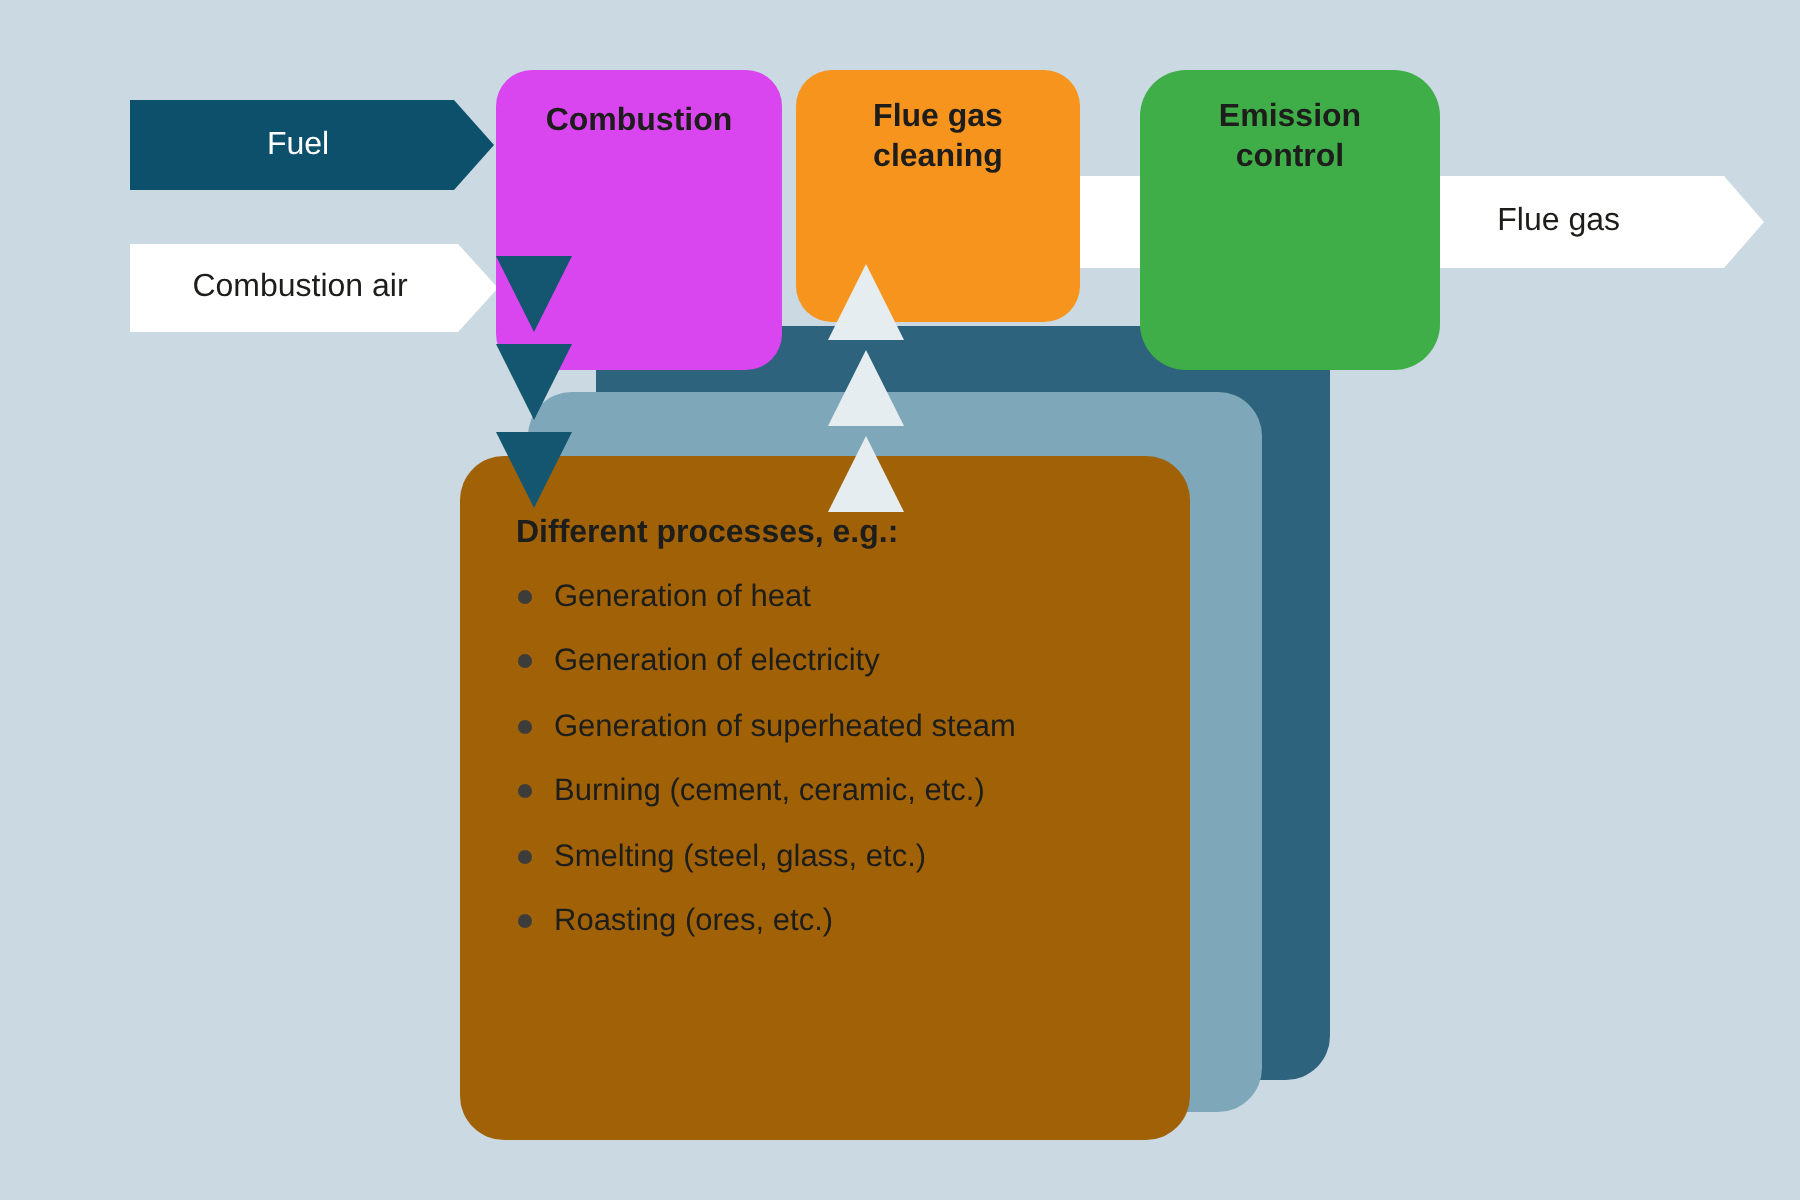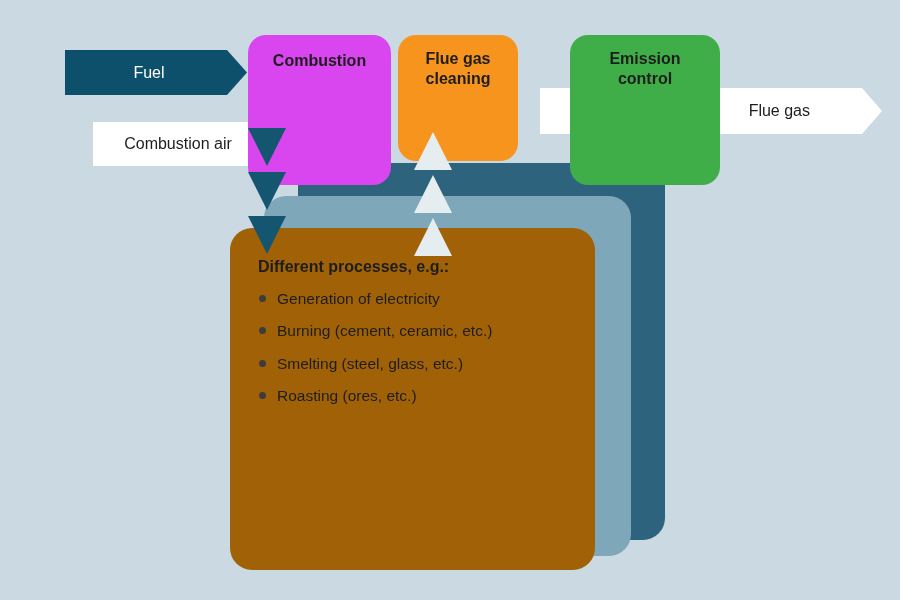--- a/index.html
+++ b/index.html
@@ -25,21 +25,20 @@
   .arrow-fuel {
     left: 65px; top: 50px; width: 168px; height: 45px;
     background: #0d506b; color: #ffffff;
     justify-content: center; padding-right: 14px;
   }
   .arrow-combustion-air {
     left: 65px; top: 122px; width: 170px; height: 44px;
     background: #ffffff; color: #1d1d1b;
     justify-content: center; padding-right: 14px;
     z-index: 2;
-    margin-left: 28px;
   }
   .arrow-flue-gas {
     left: 540px; top: 88px; width: 342px; height: 46px;
     background: #ffffff; color: #1d1d1b;
     justify-content: flex-end; padding-right: 72px;
     box-sizing: border-box;
     z-index: 3;
   }
 
   
@@ -51,26 +50,26 @@
     line-height: 1.25;
     text-align: center;
     box-sizing: border-box;
     z-index: 4;
   }
   .box-combustion {
     left: 248px; top: 35px; width: 143px; height: 150px;
     background: #d946ef; padding: 16px 8px 0 8px;
   }
   .box-flue-gas-cleaning {
-    left: 398px; top: 35px; width: 120px; height: 126px;
+    left: 398px; top: 35px; width: 142px; height: 126px;
     background: #f6941e; padding: 14px 10px 0 10px;
   }
   .box-emission-control {
     left: 570px; top: 35px; width: 150px; height: 150px;
-    background: #3fae49; padding: 14px 24px 0 24px;
+    background: #3fae49; padding: 14px 24px 0 24px; border-radius: 23px;
   }
 
   
   .card { position: absolute; border-radius: 22px; }
   .card-back   { left: 298px; top: 163px; width: 367px; height: 377px; background: #2e637e; z-index: 1; }
   .card-middle { left: 264px; top: 196px; width: 367px; height: 360px; background: #7ea8b9; z-index: 2; }
   .card-front  {
     left: 230px; top: 228px; width: 365px; height: 342px;
     background: #a16207; z-index: 3;
     padding: 30px 26px 0 28px; box-sizing: border-box;
@@ -117,21 +116,23 @@
 </head>
 <body>
 
 <div class="stage">
 
   <div class="card card-back"></div>
   <div class="card card-middle"></div>
   <div class="card card-front">
     <p class="card-title">Different processes, e.g.:</p>
     <ul class="process-list">
+      <li>Generation of heat</li>
       <li>Generation of electricity</li>
+      <li>Generation of superheated steam</li>
       <li>Burning (cement, ceramic, etc.)</li>
       <li>Smelting (steel, glass, etc.)</li>
       <li>Roasting (ores, etc.)</li>
     </ul>
   </div>
 
   <div class="arrow-right arrow-fuel">
     <span>Fuel</span>
   </div>
   <div class="arrow-right arrow-combustion-air">

